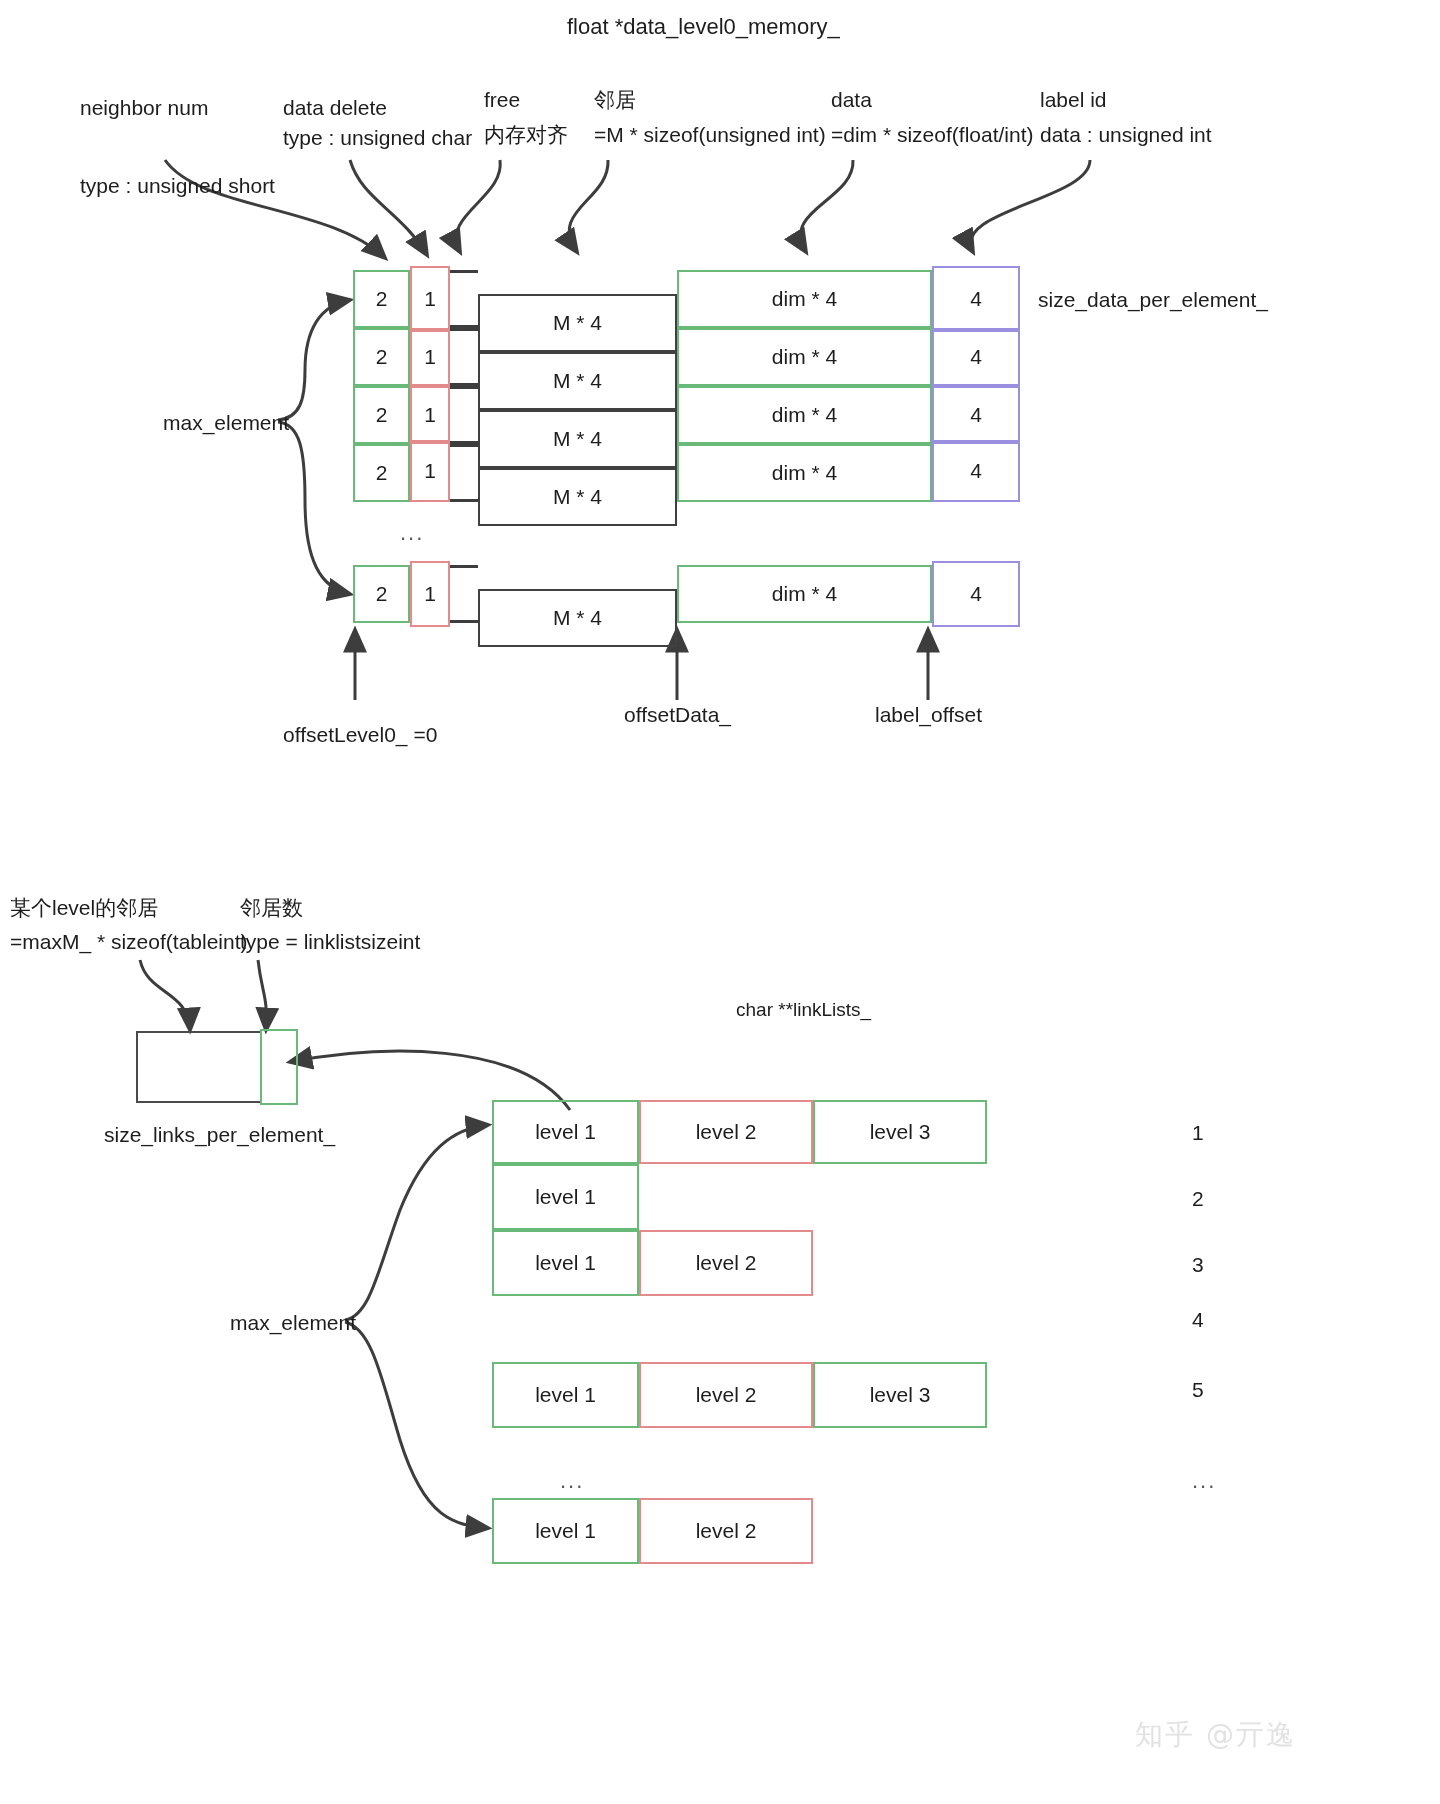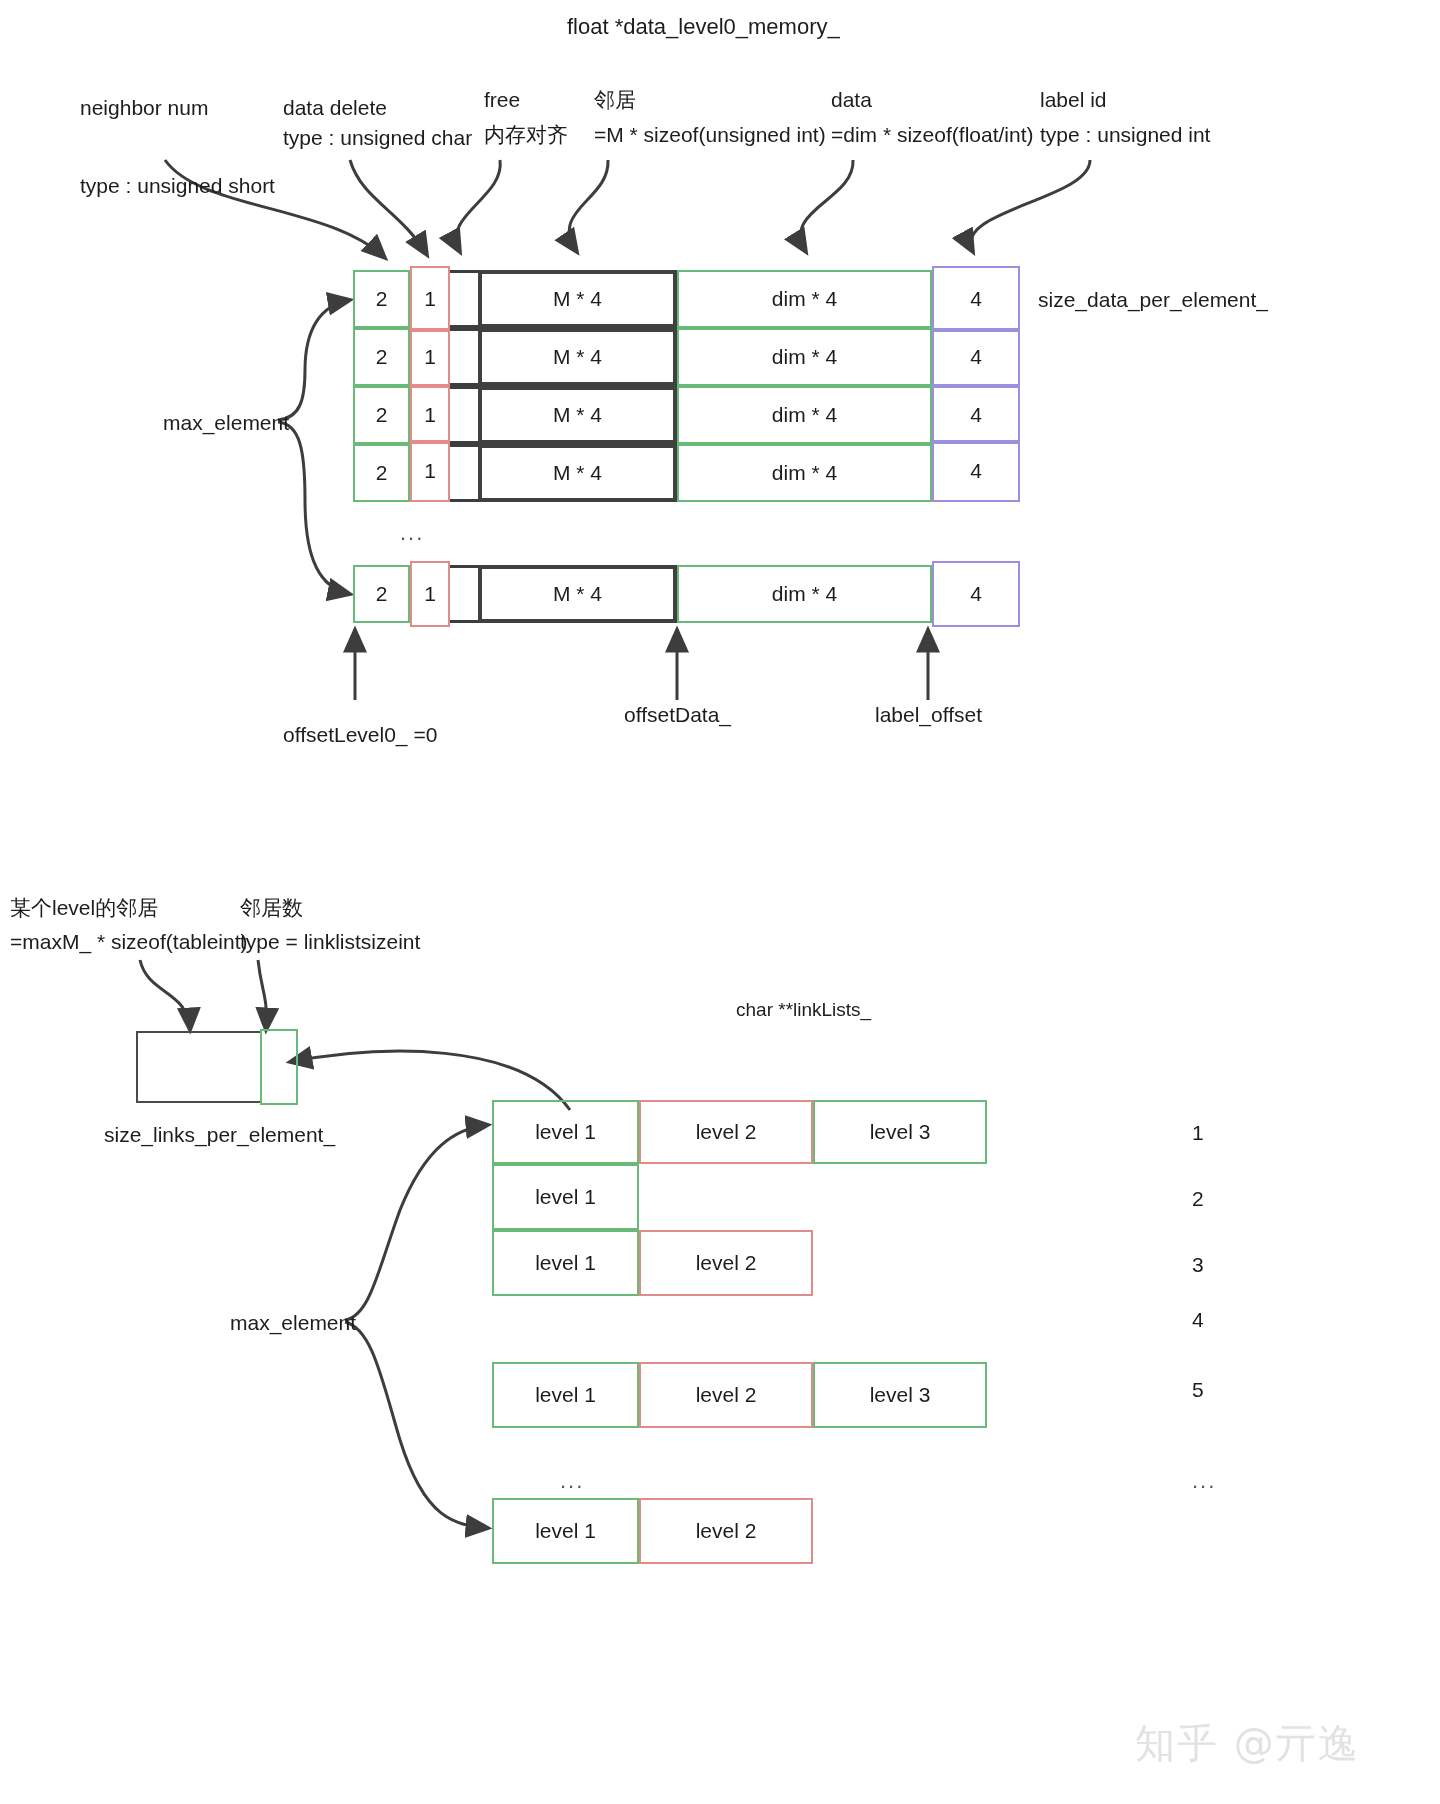--- a/index.html
+++ b/index.html
@@ -42,27 +42,27 @@
     box-sizing: border-box;
     display: flex;
     align-items: center;
     justify-content: center;
     font-size: 21px;
     color: #1d1d1d;
     background: transparent;
   }
   .g  { border: 2px solid #69b978; }
   .r  { border: 2px solid #e38b8b; }
-  .b  { border: 4px solid #404040; }
+  .b  { border: 2px solid #404040; margin-top: 24px; }
   .p  { border: 2px solid #9b8fe0; }
   .k  { border: 2px solid #4a4a4a; }
   .ktb { border-top: 3px solid #3d3d3d; border-bottom: 3px solid #3d3d3d; }
   .watermark {
     position: absolute;
-    font-size: 40px;
+    font-size: 28px;
     color: #e2e2e2;
     letter-spacing: 2px;
     white-space: nowrap;
     font-family: "DejaVu Sans", sans-serif;
   }
   .ell {
     position: absolute;
     font-size: 22px;
     color: #555;
     letter-spacing: 2px;
@@ -129,21 +129,21 @@
   <div class="txt" style="left:484px; top:85px;">free</div>
   <div class="txt" style="left:484px; top:120px;">内存对齐</div>
 
   <div class="txt" style="left:594px; top:85px;">邻居</div>
   <div class="txt" style="left:594px; top:120px;">=M * sizeof(unsigned int)</div>
 
   <div class="txt" style="left:831px; top:85px;">data</div>
   <div class="txt" style="left:831px; top:120px;">=dim * sizeof(float/int)</div>
 
   <div class="txt" style="left:1040px; top:85px;">label id</div>
-  <div class="txt" style="left:1040px; top:120px;">type : unsigned int</div>
+  <div class="txt" style="left:1040px; top:120px;">data : unsigned int</div>
 
   <div class="cell g" style="left:353px; top:270px; width:57px; height:58px;">2</div>
   <div class="cell r" style="left:410px; top:266px; width:40px; height:66px;">1</div>
   <div class="cell ktb" style="left:450px; top:270px; width:28px; height:58px;"></div>
   <div class="cell b" style="left:478px; top:270px; width:199px; height:58px;">M * 4</div>
   <div class="cell g" style="left:677px; top:270px; width:255px; height:58px;">dim * 4</div>
   <div class="cell p" style="left:932px; top:266px; width:88px; height:66px;">4</div>
 
   <div class="cell g" style="left:353px; top:328px; width:57px; height:58px;">2</div>
   <div class="cell r" style="left:410px; top:328px; width:40px; height:58px;">1</div>

